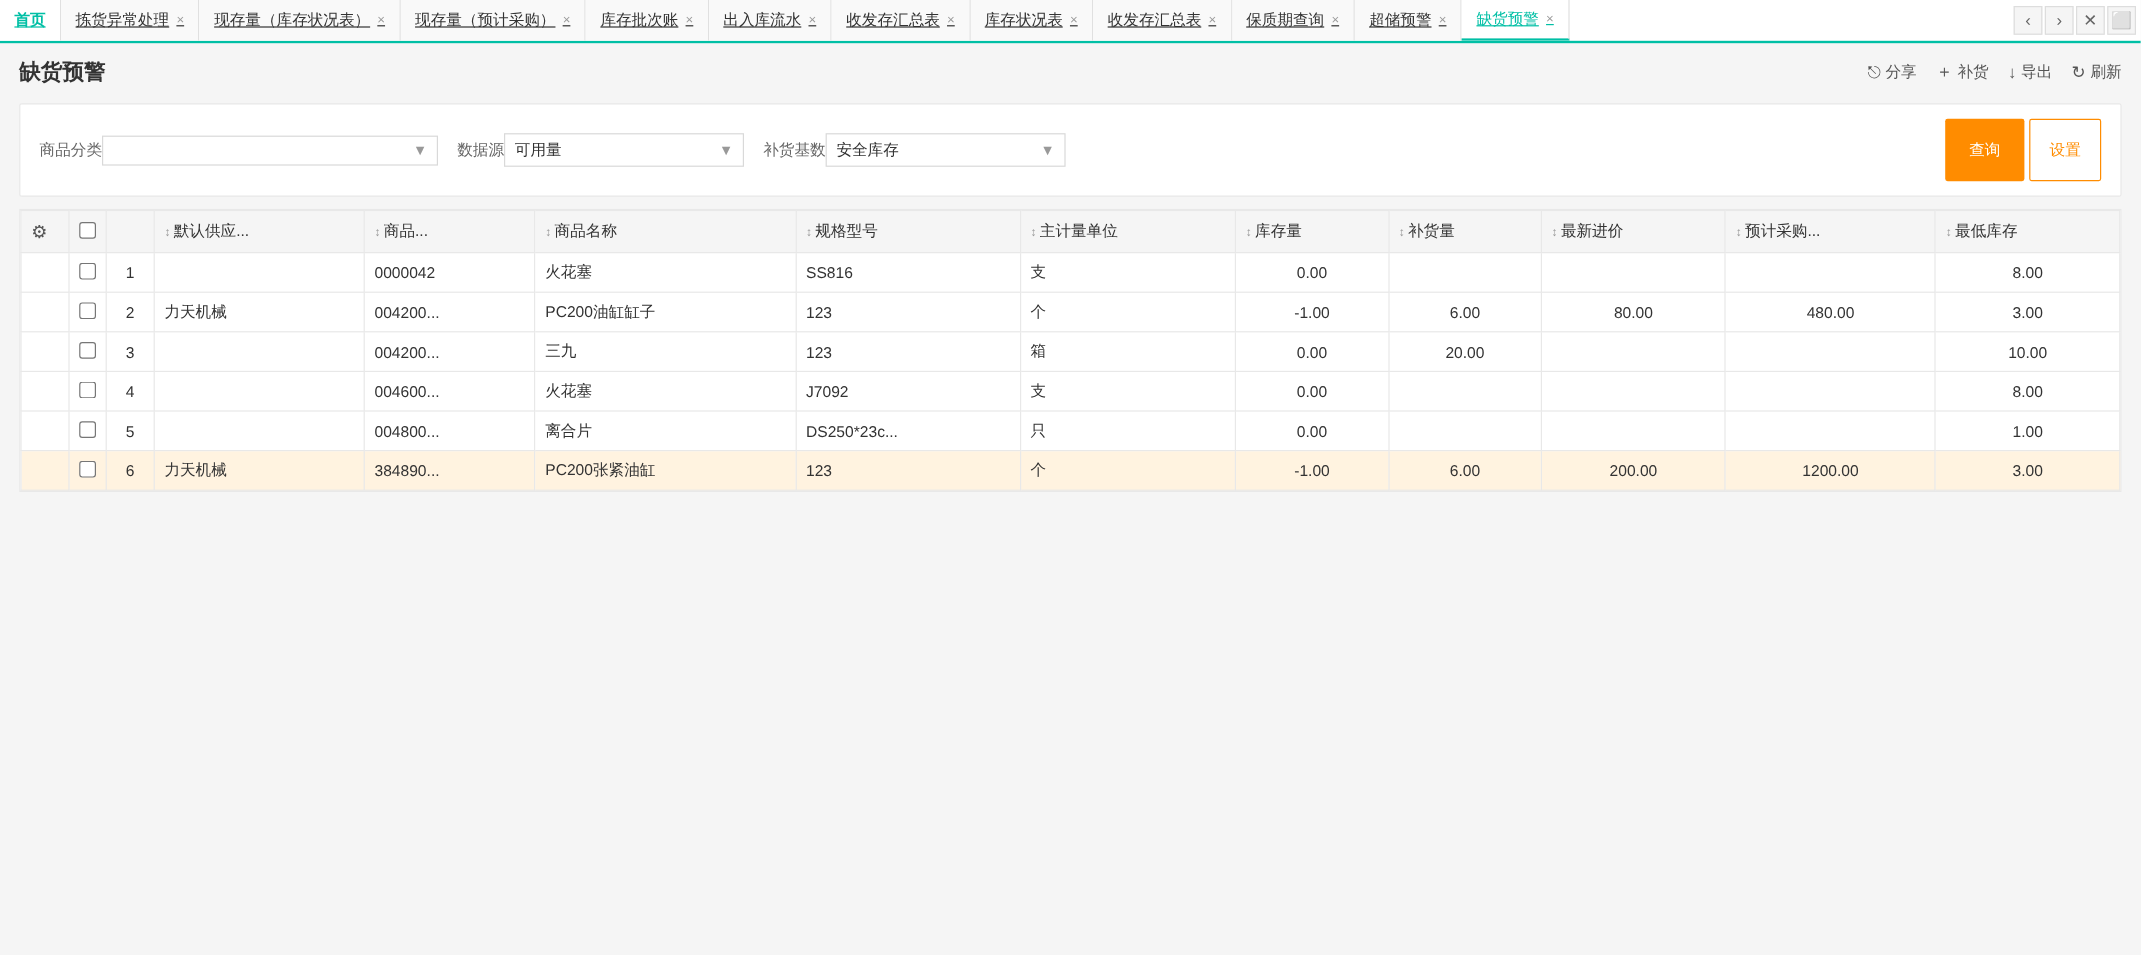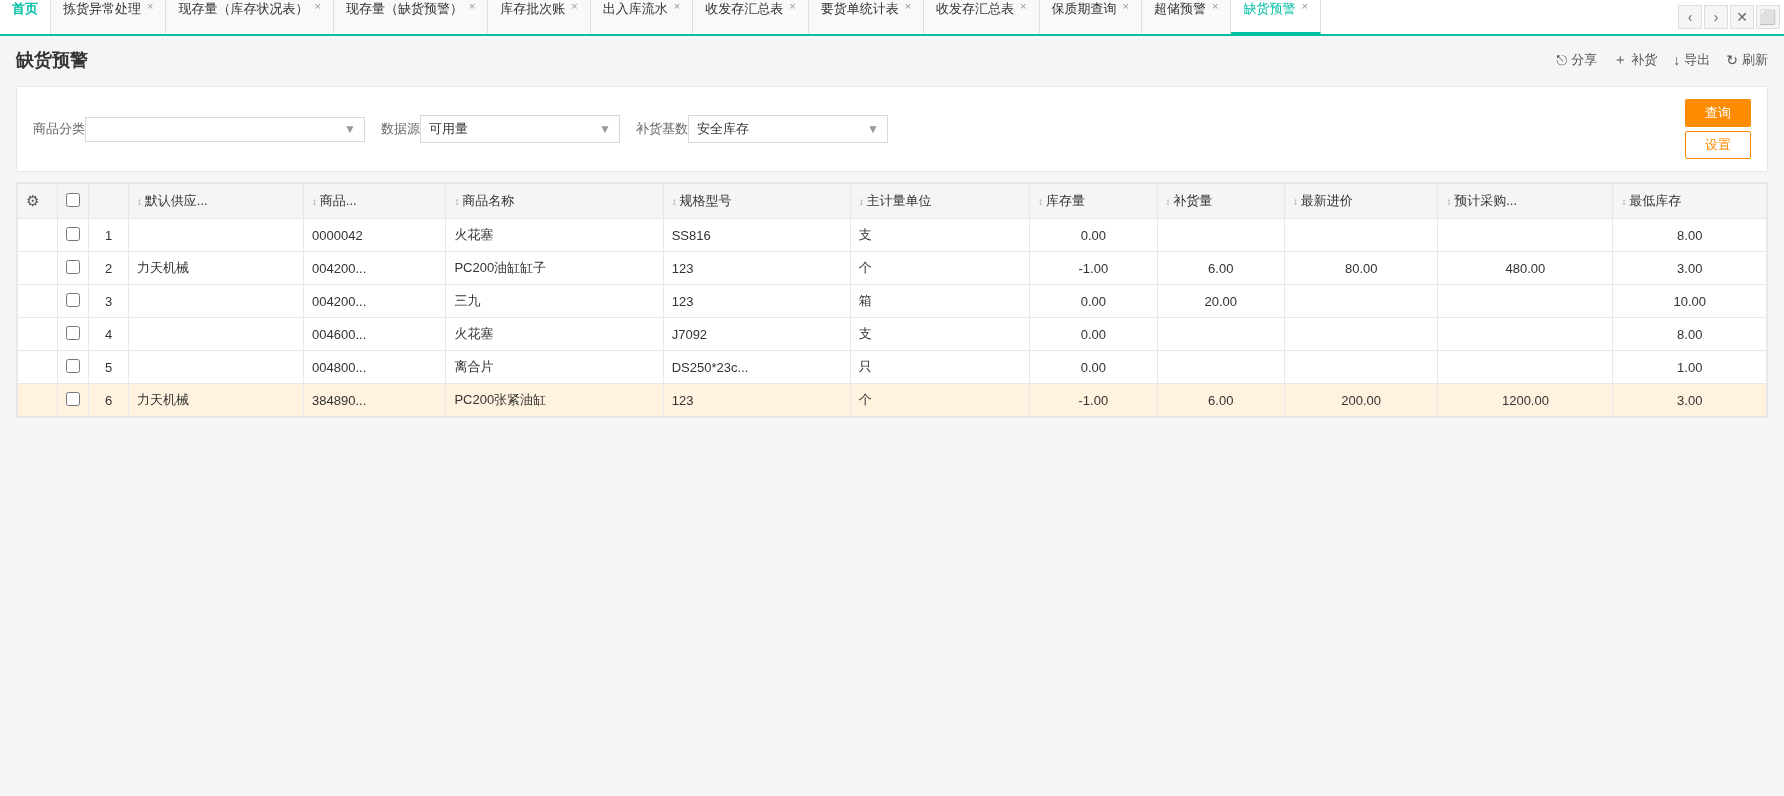--- a/index.html
+++ b/index.html
@@ -9,29 +9,31 @@
     .tab-bar {
       display: flex;
       align-items: center;
       background: #fff;
       border-bottom: 2px solid #00bfa5;
       height: 36px;
       overflow: hidden;
     }
     .tab-item {
       display: flex;
+      align-items: center;
       padding: 0 12px;
       height: 100%;
       white-space: nowrap;
       cursor: pointer;
       border-right: 1px solid #e0e0e0;
       font-size: 13px;
       color: #333;
       background: #f9f9f9;
       position: relative;
+      text-decoration: underline;
     }
     .tab-item.home {
       background: #fff;
       color: #00bfa5;
       font-weight: bold;
     }
     .tab-item.active {
       background: #fff;
       color: #00bfa5;
       border-bottom: 2px solid #00bfa5;
@@ -130,37 +132,37 @@
       flex: 1;
       color: #333;
     }
     .filter-select-arrow {
       color: #999;
       font-size: 12px;
     }
     .filter-actions {
       margin-left: auto;
       display: flex;
-      flex-direction: column;
+      flex-direction: row;
       gap: 4px;
     }
     .btn-query {
       background: #ff8c00;
       color: #fff;
       border: none;
       padding: 5px 20px;
       cursor: pointer;
       font-size: 13px;
       border-radius: 2px;
     }
     .btn-settings {
       background: #fff;
       color: #ff8c00;
       border: 1px solid #ff8c00;
-      padding: 4px 16px;
+      padding: 16px 16px;
       cursor: pointer;
       font-size: 13px;
       border-radius: 2px;
     }
 
     
     .data-table-wrapper {
       background: #fff;
       border: 1px solid #e8e8e8;
     }
@@ -240,37 +242,37 @@
       </div>
       <div class="tab-item">
         <span>拣货异常处理</span>
         <span class="close-btn">×</span>
       </div>
       <div class="tab-item">
         <span>现存量（库存状况表）</span>
         <span class="close-btn">×</span>
       </div>
       <div class="tab-item">
-        <span>现存量（缺货预警）</span>
+        <span>现存量（预计采购）</span>
         <span class="close-btn">×</span>
       </div>
       <div class="tab-item">
         <span>库存批次账</span>
         <span class="close-btn">×</span>
       </div>
       <div class="tab-item">
         <span>出入库流水</span>
         <span class="close-btn">×</span>
       </div>
       <div class="tab-item">
         <span>收发存汇总表</span>
         <span class="close-btn">×</span>
       </div>
       <div class="tab-item">
-        <span>要货单统计表</span>
+        <span>库存状况表</span>
         <span class="close-btn">×</span>
       </div>
       <div class="tab-item">
         <span>收发存汇总表</span>
         <span class="close-btn">×</span>
       </div>
       <div class="tab-item">
         <span>保质期查询</span>
         <span class="close-btn">×</span>
       </div>

